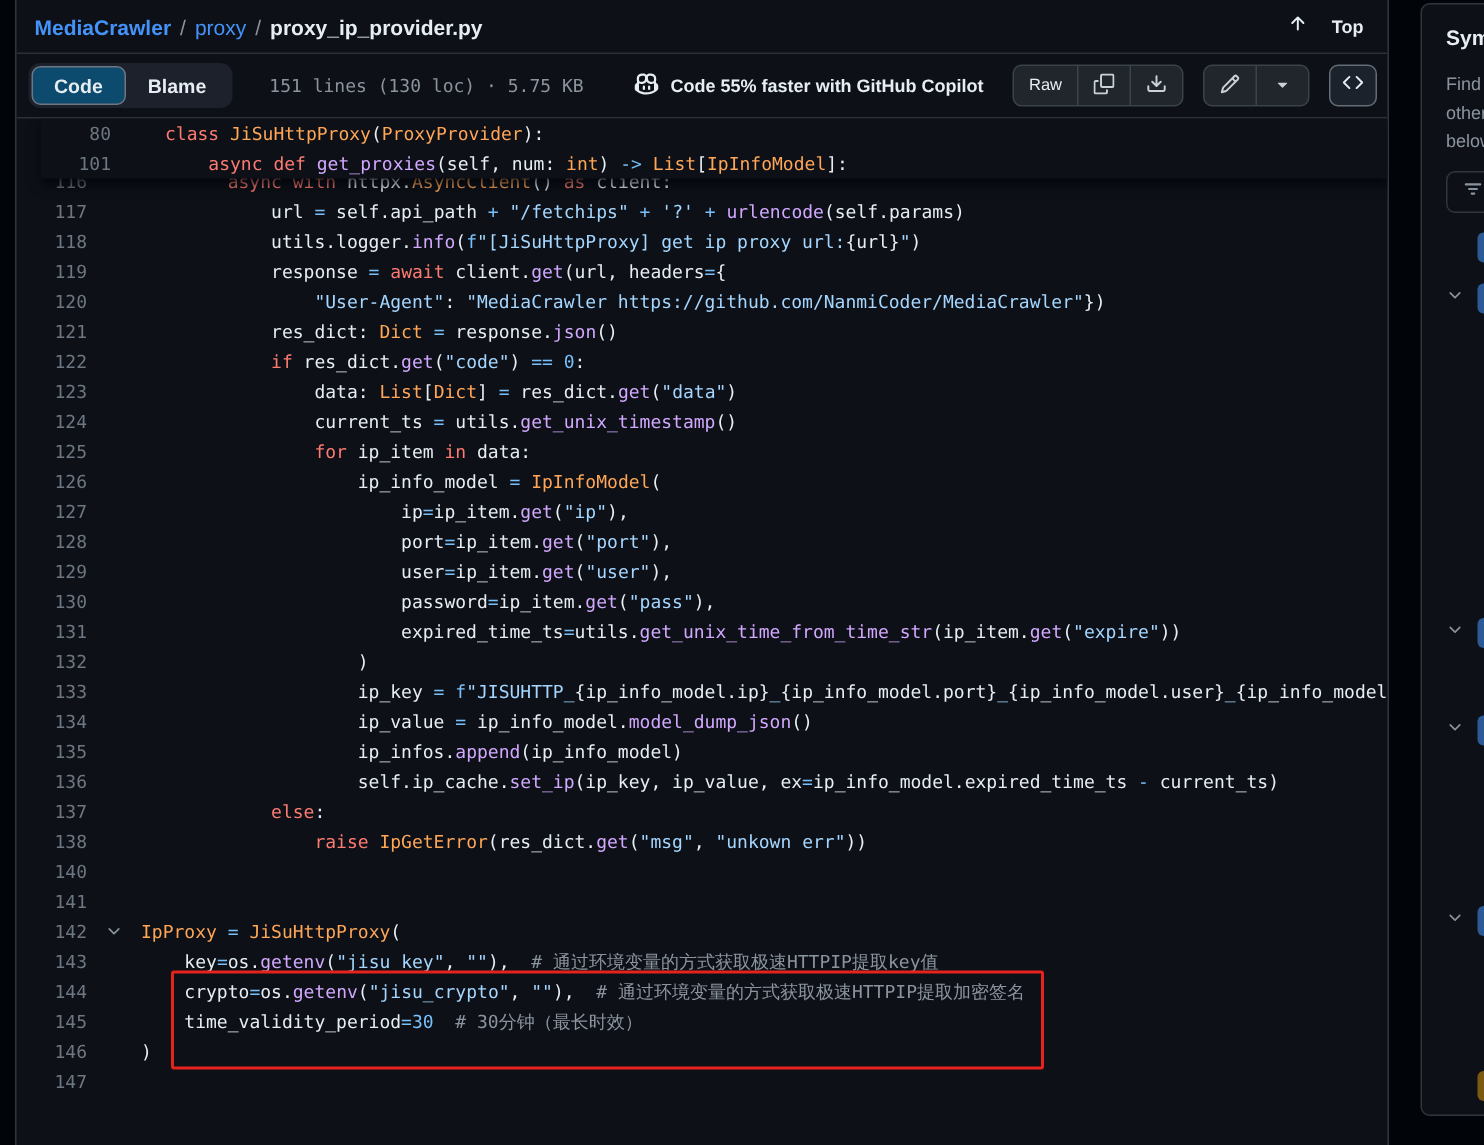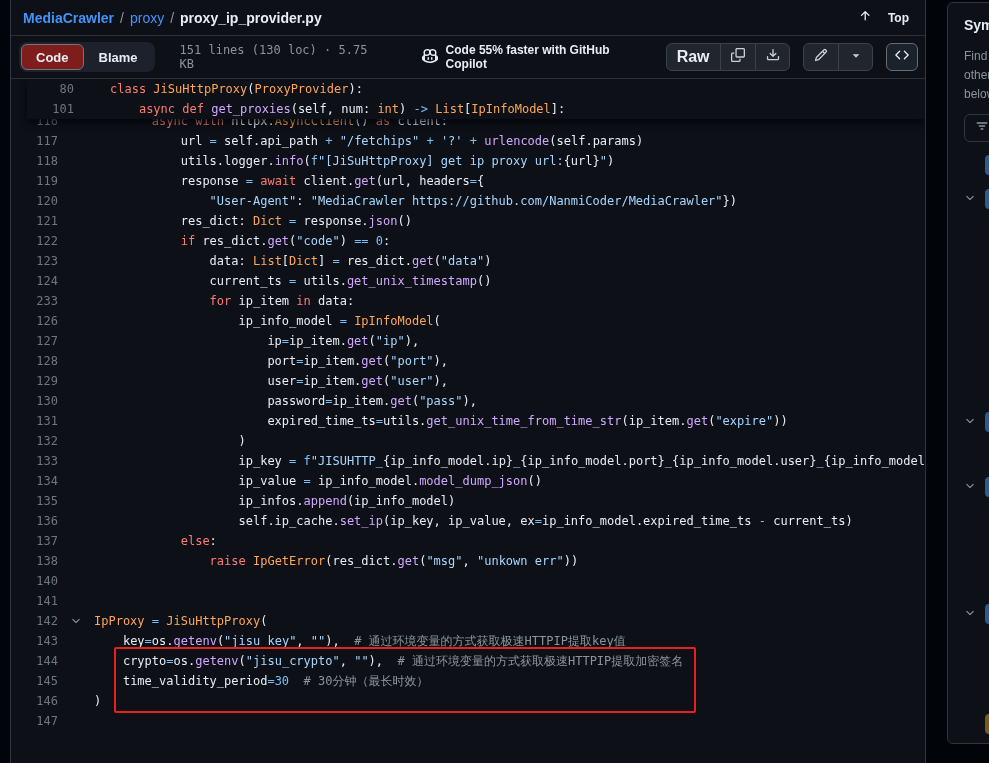--- a/index.html
+++ b/index.html
@@ -25,28 +25,28 @@
   .top-btn svg { fill:#e6edf3; }
 
   
   .toolbar { height:43px; display:flex; align-items:center; padding:0 7px 0 8px;
     border-bottom:1px solid #2a313a; }
   .seg-ctl { display:flex; align-items:center; background:#1c212b; border-radius:8px;
     padding:2px; height:30px; }
   .seg { height:26px; padding:0 14px; display:flex; align-items:center; font-size:13px;
     font-weight:600; color:#e6edf3; border-radius:6px; cursor:pointer; background:transparent;
     border:1px solid transparent; }
-  .seg.active { background:#7f1d1d; border:1px solid #6e7681; }
+  .seg.active { background:#0c4a6e; border:1px solid #6e7681; }
   .stats { margin-left:25px; font-size:12px; color:#8b949e; }
   .copilot { display:flex; align-items:center; gap:8px; margin-left:34px; font-size:12px;
     font-weight:700; color:#e6edf3; }
   .copilot svg { fill:#e6edf3; }
   .btn-group { display:flex; align-items:stretch; height:28px; border:1px solid #3a424a;
     border-radius:6px; overflow:hidden; margin-left:13px; background:#21262d; }
-  .btn-seg { display:flex; align-items:center; padding:0 10px; font-size:16px; font-weight:700;
+  .btn-seg { display:flex; align-items:center; padding:0 10px; font-size:11px; font-weight:400;
     color:#e6edf3; cursor:pointer; border-left:1px solid #3a424a; }
   .btn-seg:first-child { border-left:none; }
   .btn-seg svg { fill:#c9d1d9; }
   .icon-btn { width:32px; height:28px; display:flex; align-items:center; justify-content:center;
     border:1px solid #656c76; border-radius:6px; background:#1b222c; margin-left:13px; cursor:pointer; }
   .icon-btn svg { fill:#e6edf3; }
 
   
   .code-wrap { position:relative; height:675px; overflow:hidden; }
   .lines { padding-top:32px; }
@@ -153,21 +153,21 @@
     <div class="lines">
         <div class="code-row"><span class="ln">116</span><span class="gut-chev"></span><span class="code-text"><span>        </span><span class="tok-k">async</span><span class="tok-d"> </span><span class="tok-k">with</span><span class="tok-d"> httpx.</span><span class="tok-ty">AsyncClient</span><span class="tok-d">() </span><span class="tok-k">as</span><span class="tok-d"> client:</span></span></div>
         <div class="code-row"><span class="ln">117</span><span class="gut-chev"></span><span class="code-text"><span>            </span><span class="tok-d">url </span><span class="tok-op">=</span><span class="tok-d"> self.api_path </span><span class="tok-op">+</span><span class="tok-d"> </span><span class="tok-st">"/fetchips"</span><span class="tok-d"> </span><span class="tok-op">+</span><span class="tok-d"> </span><span class="tok-st">'?'</span><span class="tok-d"> </span><span class="tok-op">+</span><span class="tok-d"> </span><span class="tok-fn">urlencode</span><span class="tok-d">(self.params)</span></span></div>
         <div class="code-row"><span class="ln">118</span><span class="gut-chev"></span><span class="code-text"><span>            </span><span class="tok-d">utils.logger.</span><span class="tok-fn">info</span><span class="tok-d">(</span><span class="tok-op">f</span><span class="tok-st">"[JiSuHttpProxy] get ip proxy url:</span><span class="tok-d">{url}</span><span class="tok-st">"</span><span class="tok-d">)</span></span></div>
         <div class="code-row"><span class="ln">119</span><span class="gut-chev"></span><span class="code-text"><span>            </span><span class="tok-d">response </span><span class="tok-op">=</span><span class="tok-d"> </span><span class="tok-k">await</span><span class="tok-d"> client.</span><span class="tok-fn">get</span><span class="tok-d">(url, headers</span><span class="tok-op">=</span><span class="tok-d">{</span></span></div>
         <div class="code-row"><span class="ln">120</span><span class="gut-chev"></span><span class="code-text"><span>                </span><span class="tok-st">"User-Agent"</span><span class="tok-d">: </span><span class="tok-st">"MediaCrawler https://github.com/NanmiCoder/MediaCrawler"</span><span class="tok-d">})</span></span></div>
         <div class="code-row"><span class="ln">121</span><span class="gut-chev"></span><span class="code-text"><span>            </span><span class="tok-d">res_dict: </span><span class="tok-ty">Dict</span><span class="tok-d"> </span><span class="tok-op">=</span><span class="tok-d"> response.</span><span class="tok-fn">json</span><span class="tok-d">()</span></span></div>
         <div class="code-row"><span class="ln">122</span><span class="gut-chev"></span><span class="code-text"><span>            </span><span class="tok-k">if</span><span class="tok-d"> res_dict.</span><span class="tok-fn">get</span><span class="tok-d">(</span><span class="tok-st">"code"</span><span class="tok-d">) </span><span class="tok-op">==</span><span class="tok-d"> </span><span class="tok-op">0</span><span class="tok-d">:</span></span></div>
         <div class="code-row"><span class="ln">123</span><span class="gut-chev"></span><span class="code-text"><span>                </span><span class="tok-d">data: </span><span class="tok-ty">List</span><span class="tok-d">[</span><span class="tok-ty">Dict</span><span class="tok-d">] </span><span class="tok-op">=</span><span class="tok-d"> res_dict.</span><span class="tok-fn">get</span><span class="tok-d">(</span><span class="tok-st">"data"</span><span class="tok-d">)</span></span></div>
         <div class="code-row"><span class="ln">124</span><span class="gut-chev"></span><span class="code-text"><span>                </span><span class="tok-d">current_ts </span><span class="tok-op">=</span><span class="tok-d"> utils.</span><span class="tok-fn">get_unix_timestamp</span><span class="tok-d">()</span></span></div>
-        <div class="code-row"><span class="ln">233</span><span class="gut-chev"></span><span class="code-text"><span>                </span><span class="tok-k">for</span><span class="tok-d"> ip_item </span><span class="tok-k">in</span><span class="tok-d"> data:</span></span></div>
+        <div class="code-row"><span class="ln">125</span><span class="gut-chev"></span><span class="code-text"><span>                </span><span class="tok-k">for</span><span class="tok-d"> ip_item </span><span class="tok-k">in</span><span class="tok-d"> data:</span></span></div>
         <div class="code-row"><span class="ln">126</span><span class="gut-chev"></span><span class="code-text"><span>                    </span><span class="tok-d">ip_info_model </span><span class="tok-op">=</span><span class="tok-d"> </span><span class="tok-ty">IpInfoModel</span><span class="tok-d">(</span></span></div>
         <div class="code-row"><span class="ln">127</span><span class="gut-chev"></span><span class="code-text"><span>                        </span><span class="tok-d">ip</span><span class="tok-op">=</span><span class="tok-d">ip_item.</span><span class="tok-fn">get</span><span class="tok-d">(</span><span class="tok-st">"ip"</span><span class="tok-d">),</span></span></div>
         <div class="code-row"><span class="ln">128</span><span class="gut-chev"></span><span class="code-text"><span>                        </span><span class="tok-d">port</span><span class="tok-op">=</span><span class="tok-d">ip_item.</span><span class="tok-fn">get</span><span class="tok-d">(</span><span class="tok-st">"port"</span><span class="tok-d">),</span></span></div>
         <div class="code-row"><span class="ln">129</span><span class="gut-chev"></span><span class="code-text"><span>                        </span><span class="tok-d">user</span><span class="tok-op">=</span><span class="tok-d">ip_item.</span><span class="tok-fn">get</span><span class="tok-d">(</span><span class="tok-st">"user"</span><span class="tok-d">),</span></span></div>
         <div class="code-row"><span class="ln">130</span><span class="gut-chev"></span><span class="code-text"><span>                        </span><span class="tok-d">password</span><span class="tok-op">=</span><span class="tok-d">ip_item.</span><span class="tok-fn">get</span><span class="tok-d">(</span><span class="tok-st">"pass"</span><span class="tok-d">),</span></span></div>
         <div class="code-row"><span class="ln">131</span><span class="gut-chev"></span><span class="code-text"><span>                        </span><span class="tok-d">expired_time_ts</span><span class="tok-op">=</span><span class="tok-d">utils.</span><span class="tok-fn">get_unix_time_from_time_str</span><span class="tok-d">(ip_item.</span><span class="tok-fn">get</span><span class="tok-d">(</span><span class="tok-st">"expire"</span><span class="tok-d">))</span></span></div>
         <div class="code-row"><span class="ln">132</span><span class="gut-chev"></span><span class="code-text"><span>                    </span><span class="tok-d">)</span></span></div>
         <div class="code-row"><span class="ln">133</span><span class="gut-chev"></span><span class="code-text"><span>                    </span><span class="tok-d">ip_key </span><span class="tok-op">=</span><span class="tok-d"> </span><span class="tok-op">f</span><span class="tok-st">"JISUHTTP_</span><span class="tok-d">{ip_info_model.ip}</span><span class="tok-st">_</span><span class="tok-d">{ip_info_model.port}</span><span class="tok-st">_</span><span class="tok-d">{ip_info_model.user}</span><span class="tok-st">_</span><span class="tok-d">{ip_info_model</span></span></div>
         <div class="code-row"><span class="ln">134</span><span class="gut-chev"></span><span class="code-text"><span>                    </span><span class="tok-d">ip_value </span><span class="tok-op">=</span><span class="tok-d"> ip_info_model.</span><span class="tok-fn">model_dump_json</span><span class="tok-d">()</span></span></div>
         <div class="code-row"><span class="ln">135</span><span class="gut-chev"></span><span class="code-text"><span>                    </span><span class="tok-d">ip_infos.</span><span class="tok-fn">append</span><span class="tok-d">(ip_info_model)</span></span></div>

